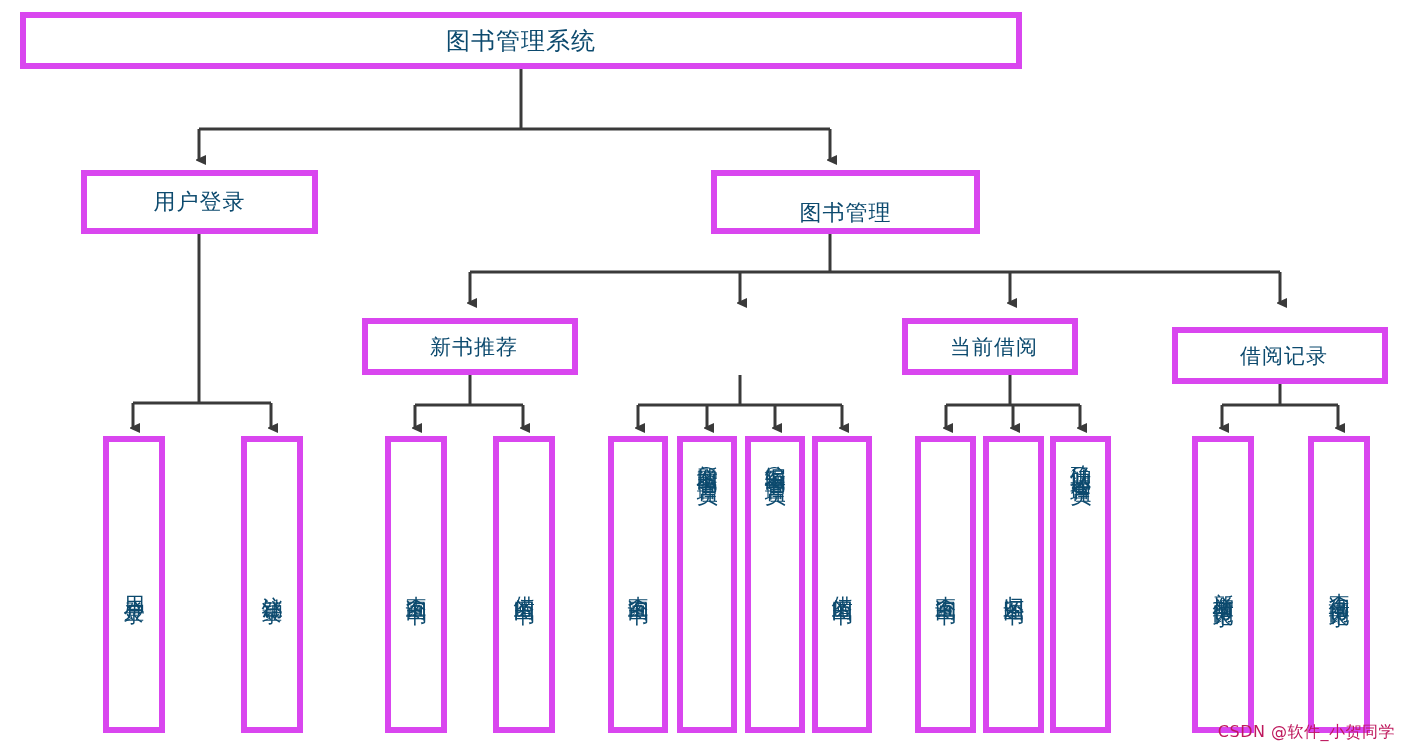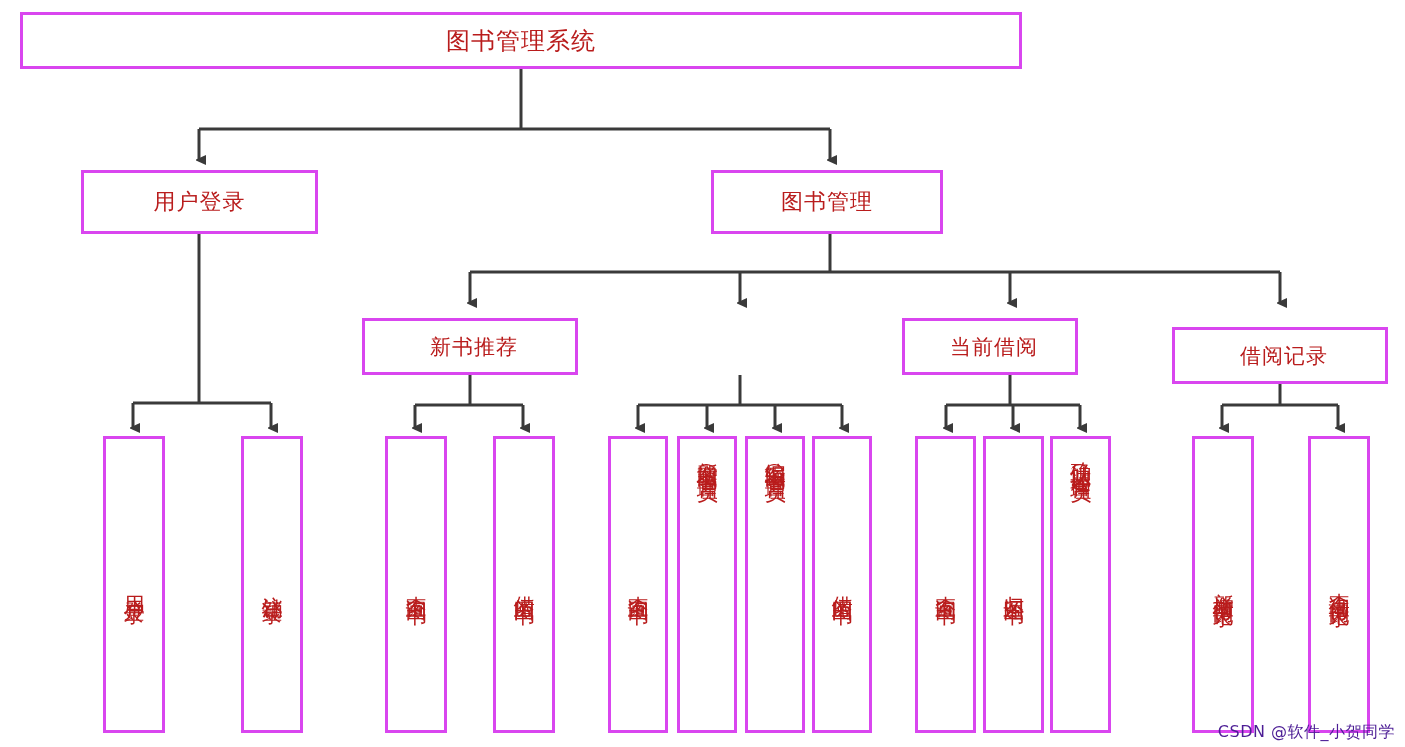--- a/index.html
+++ b/index.html
@@ -17,25 +17,25 @@
   }
   #edges{
     position:absolute;left:0;top:0;
     width:1405px;height:747px;
     pointer-events:none;
   }
   .node{
     position:absolute;
     box-sizing:border-box;
     background:#ffffff;
-    border:3px solid #d946ef;
+    border:6px solid #d946ef;
     display:flex;
     align-items:center;
     justify-content:center;
-    color:#b91c1c;
+    color:#0c4a6e;
     z-index:2;
   }
   .node.root{
     font-size:24px;
     letter-spacing:1px;
   }
   .node.lvl1{
     font-size:22px;
     letter-spacing:1px;
   }
@@ -68,21 +68,21 @@
     justify-content:center;
   }
   .leafwrap.topalign{
     align-items:flex-start;
   }
   #watermark{
     position:absolute;
     right:10px;
     bottom:4px;
     font-size:16px;
-    color:#4c1d95;
+    color:#be185d;
     z-index:5;
     letter-spacing:0.5px;
     white-space:nowrap;
     text-align:center;
   }
 </style>
 </head>
 <body>
 
 <div id="diagram">
@@ -137,21 +137,21 @@
     </g>
   </svg>
 
   <div class="node root" style="left:20px;top:12px;width:1002px;height:57px;">
     <span>图书管理系统</span>
   </div>
 
   <div class="node lvl1" style="left:81px;top:170px;width:237px;height:64px;">
     <span>用户登录</span>
   </div>
-  <div class="node lvl1" style="left:711px;top:170px;width:232px;height:64px;">
+  <div class="node lvl1" style="left:711px;top:170px;width:269px;height:64px;align-items:flex-end;">
     <span>图书管理</span>
   </div>
 
   <div class="node lvl2" style="left:362px;top:318px;width:216px;height:57px;">
     <span>新书推荐</span>
   </div>
   <div class="node lvl2" style="left:902px;top:318px;width:176px;height:57px;">
     <span>当前借阅</span>
   </div>
   <div class="node lvl2" style="left:1172px;top:327px;width:216px;height:57px;">

